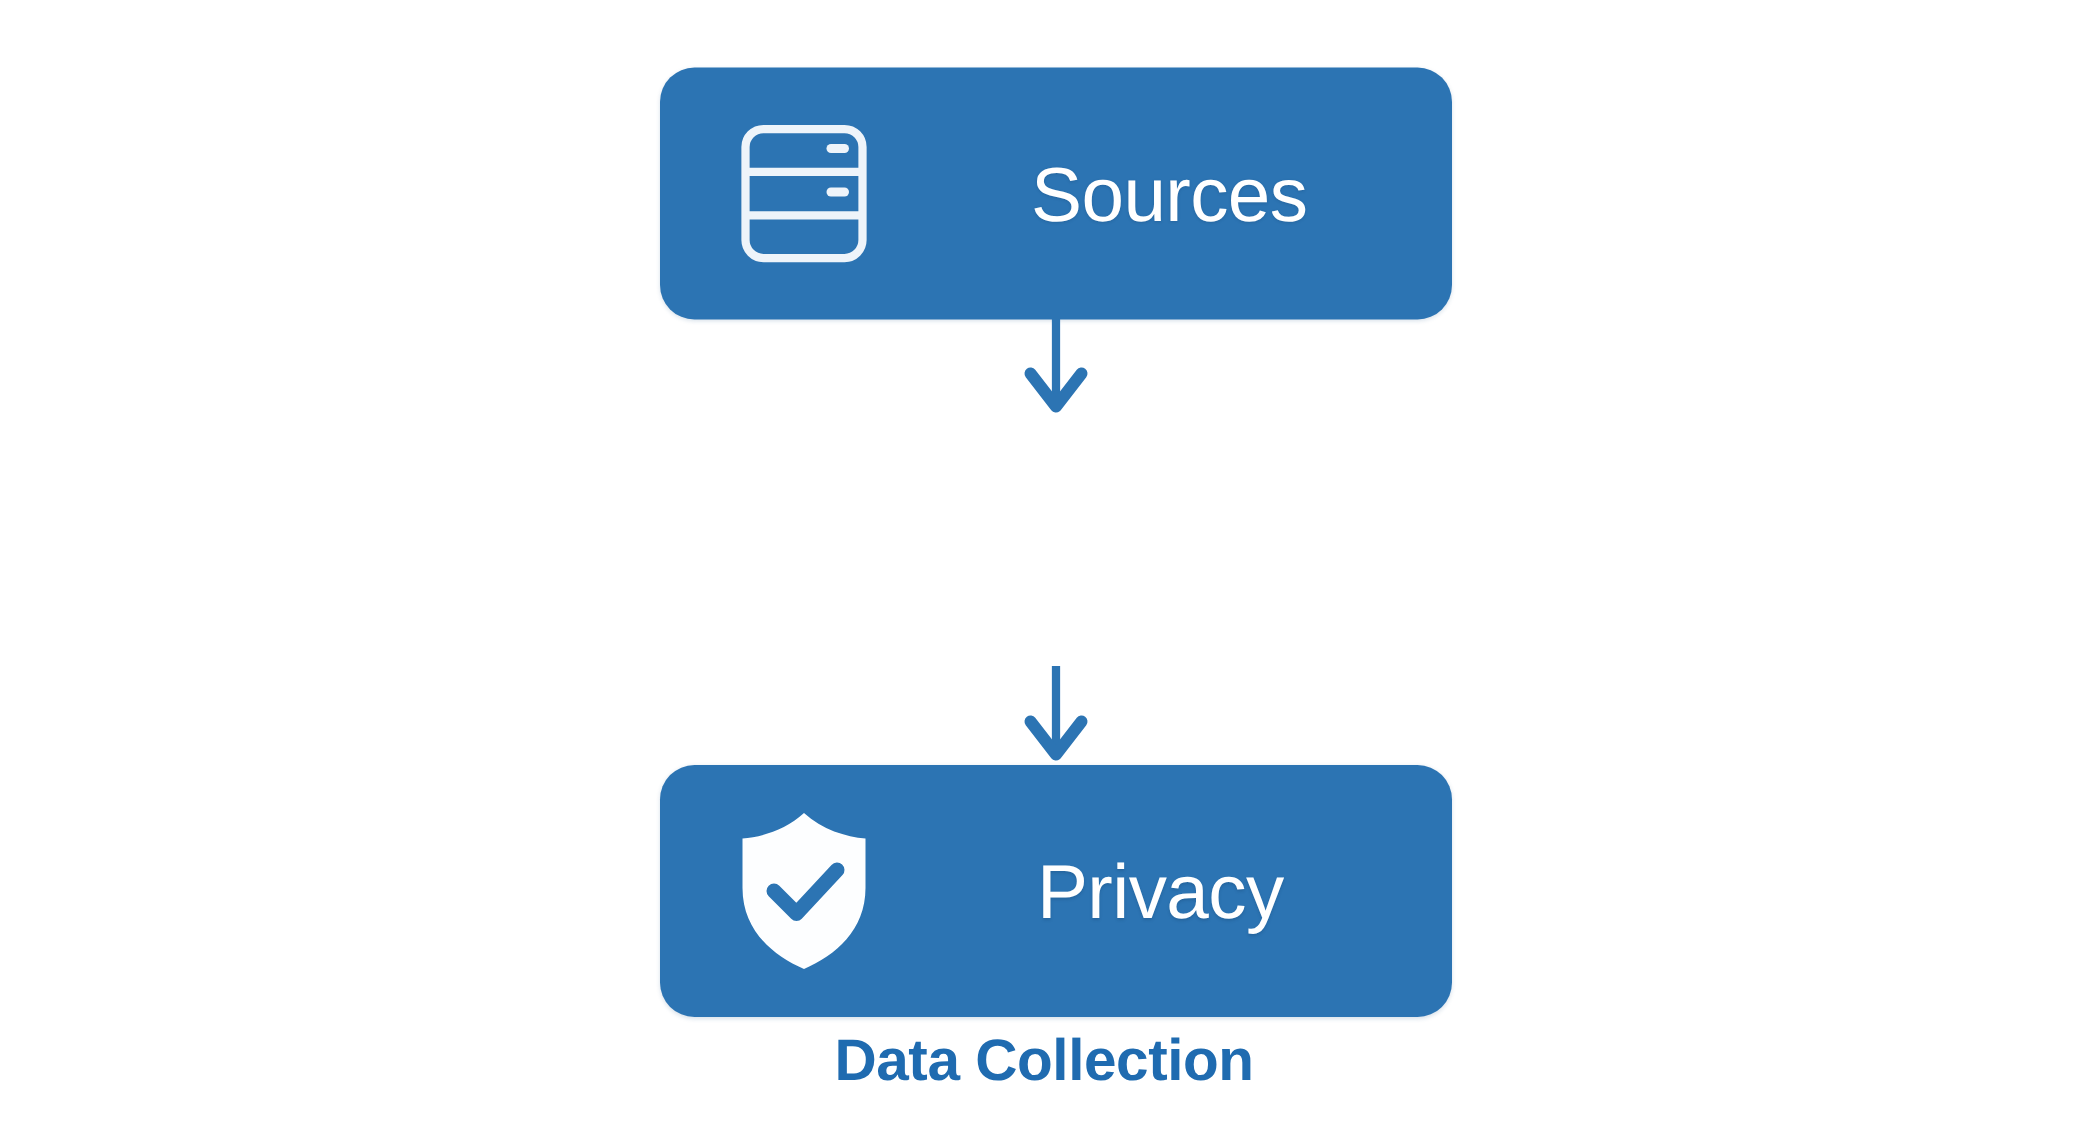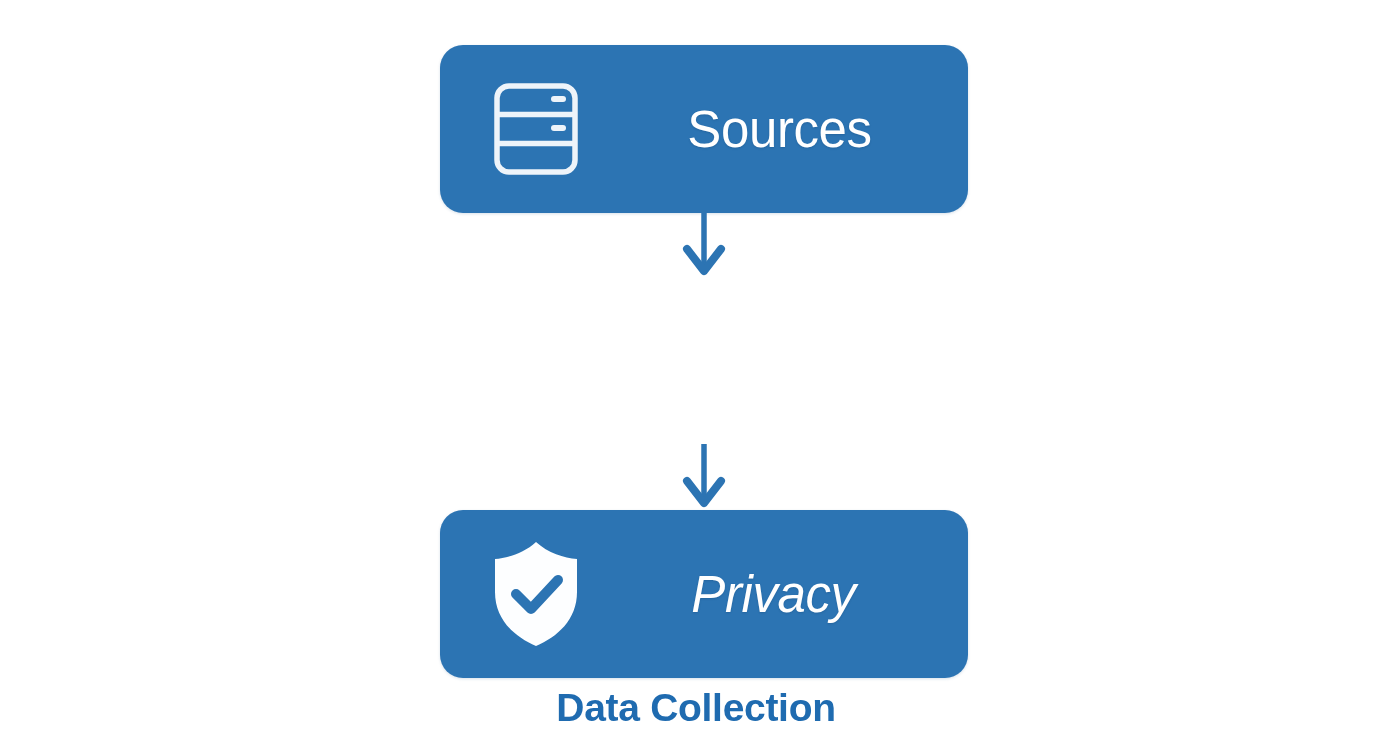--- a/index.html
+++ b/index.html
@@ -72,21 +72,21 @@
     color: #ffffff;
     font-size: 51px;
     font-weight: 400;
     letter-spacing: -0.4px;
     line-height: 1;
     text-shadow: 0 1px 2px rgba(20, 60, 100, 0.25);
     white-space: nowrap;
     padding-right: 1px;
     box-sizing: border-box;
   }
-  .node-3 .node-label { left: 140px; font-style: italic; }
+  .node-3 .node-label { left: 140px; }
 
   
   .connector {
     position: absolute;
     left: 50%;
     transform: translateX(-50%);
     width: 60px;
     height: 66px;
   }
   .connector-1 { top: 167px; }

